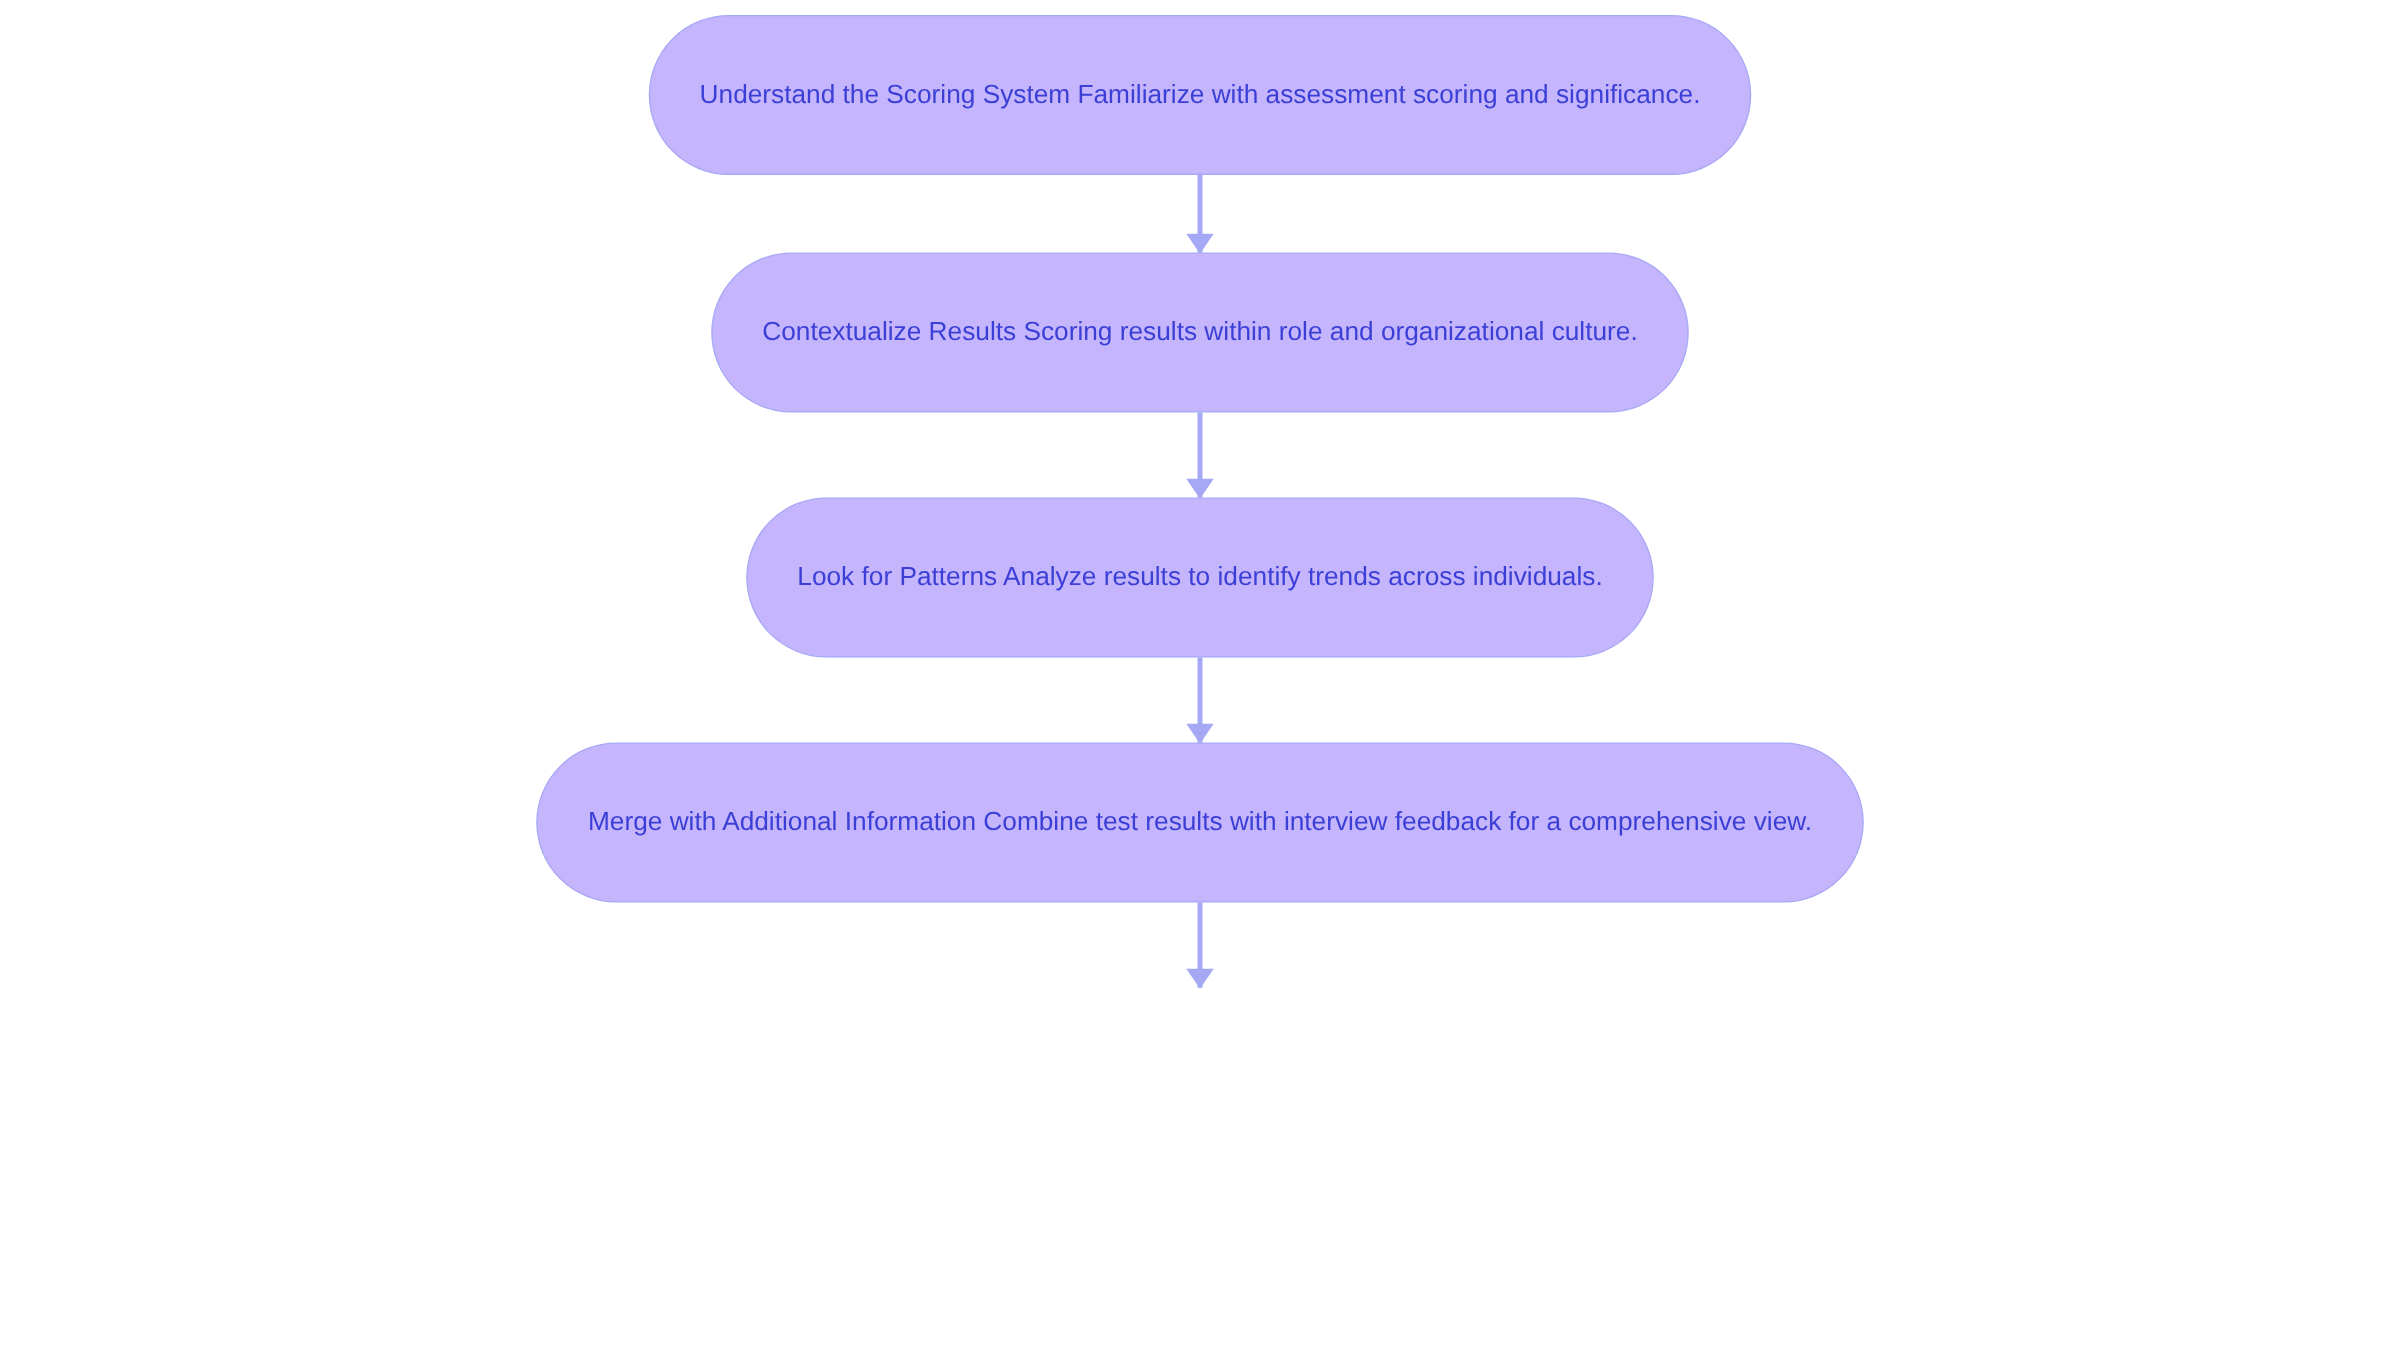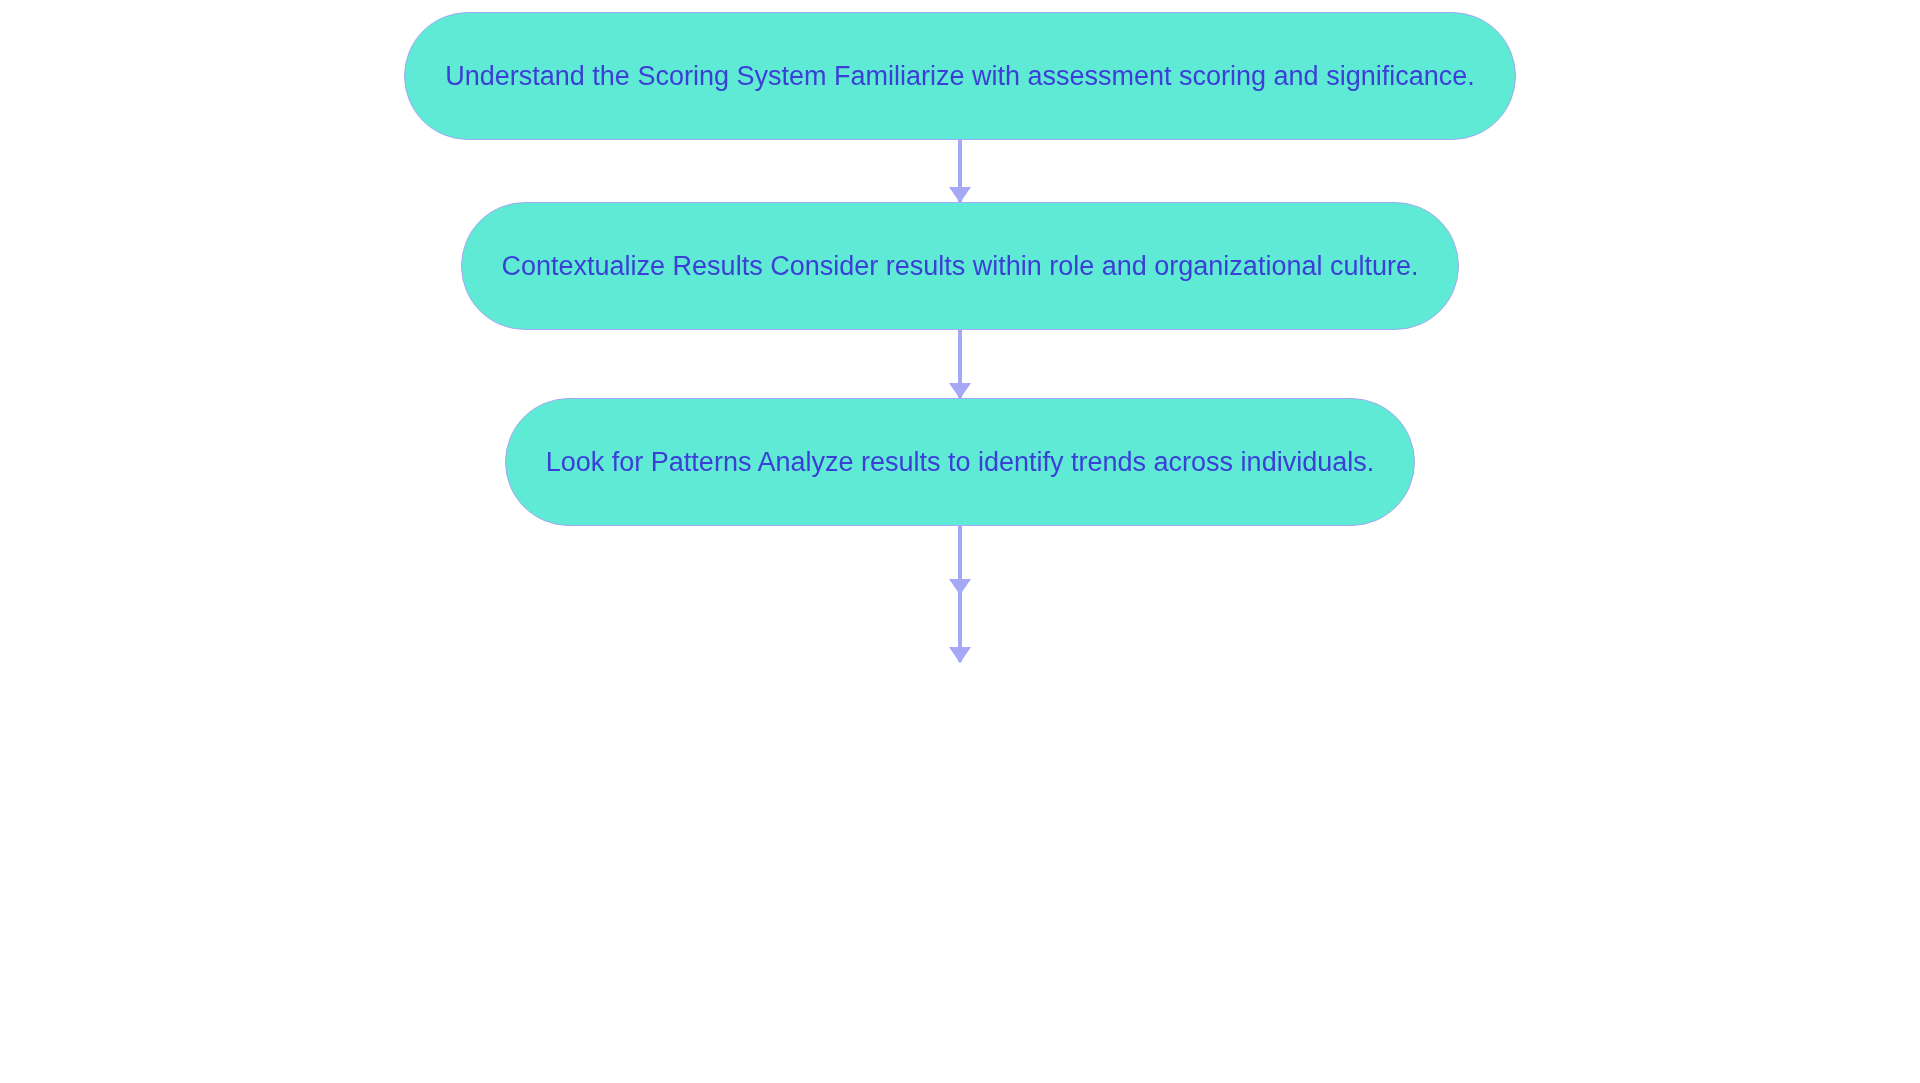--- a/index.html
+++ b/index.html
@@ -18,25 +18,25 @@
     width: 1920px;
     height: 1083px;
     display: flex;
     flex-direction: column;
     align-items: center;
     justify-content: flex-start;
     padding-top: 12px;
     box-sizing: border-box;
   }
   .node {
-    background: #5eead4;
+    background: #c4b5fd;
     border: 1px solid #a5a8f5;
     border-radius: 64px;
     color: #3b3fd6;
-    font-size: 27px;
+    font-size: 21px;
     line-height: 1.2;
     display: flex;
     align-items: center;
     justify-content: center;
     text-align: left;
     padding: 0 40px;
     box-sizing: border-box;
     height: 128px;
     white-space: nowrap;
   }
@@ -69,34 +69,37 @@
 
   <div class="node node-1">
     <span>Understand the Scoring System Familiarize with assessment scoring and significance.</span>
   </div>
 
   <div class="connector conn-1">
     <span class="arrowhead"></span>
   </div>
 
   <div class="node node-2">
-    <span>Contextualize Results Consider results within role and organizational culture.</span>
+    <span>Contextualize Results Scoring results within role and organizational culture.</span>
   </div>
 
   <div class="connector conn-2">
     <span class="arrowhead"></span>
   </div>
 
   <div class="node node-3">
     <span>Look for Patterns Analyze results to identify trends across individuals.</span>
   </div>
 
   <div class="connector conn-3">
     <span class="arrowhead"></span>
   </div>
 
+  <div class="node node-4">
+    <span>Merge with Additional Information Combine test results with interview feedback for a comprehensive view.</span>
+  </div>
 
   <div class="connector conn-4">
     <span class="arrowhead"></span>
   </div>
 
 
 </div>
 
 </body></html>

